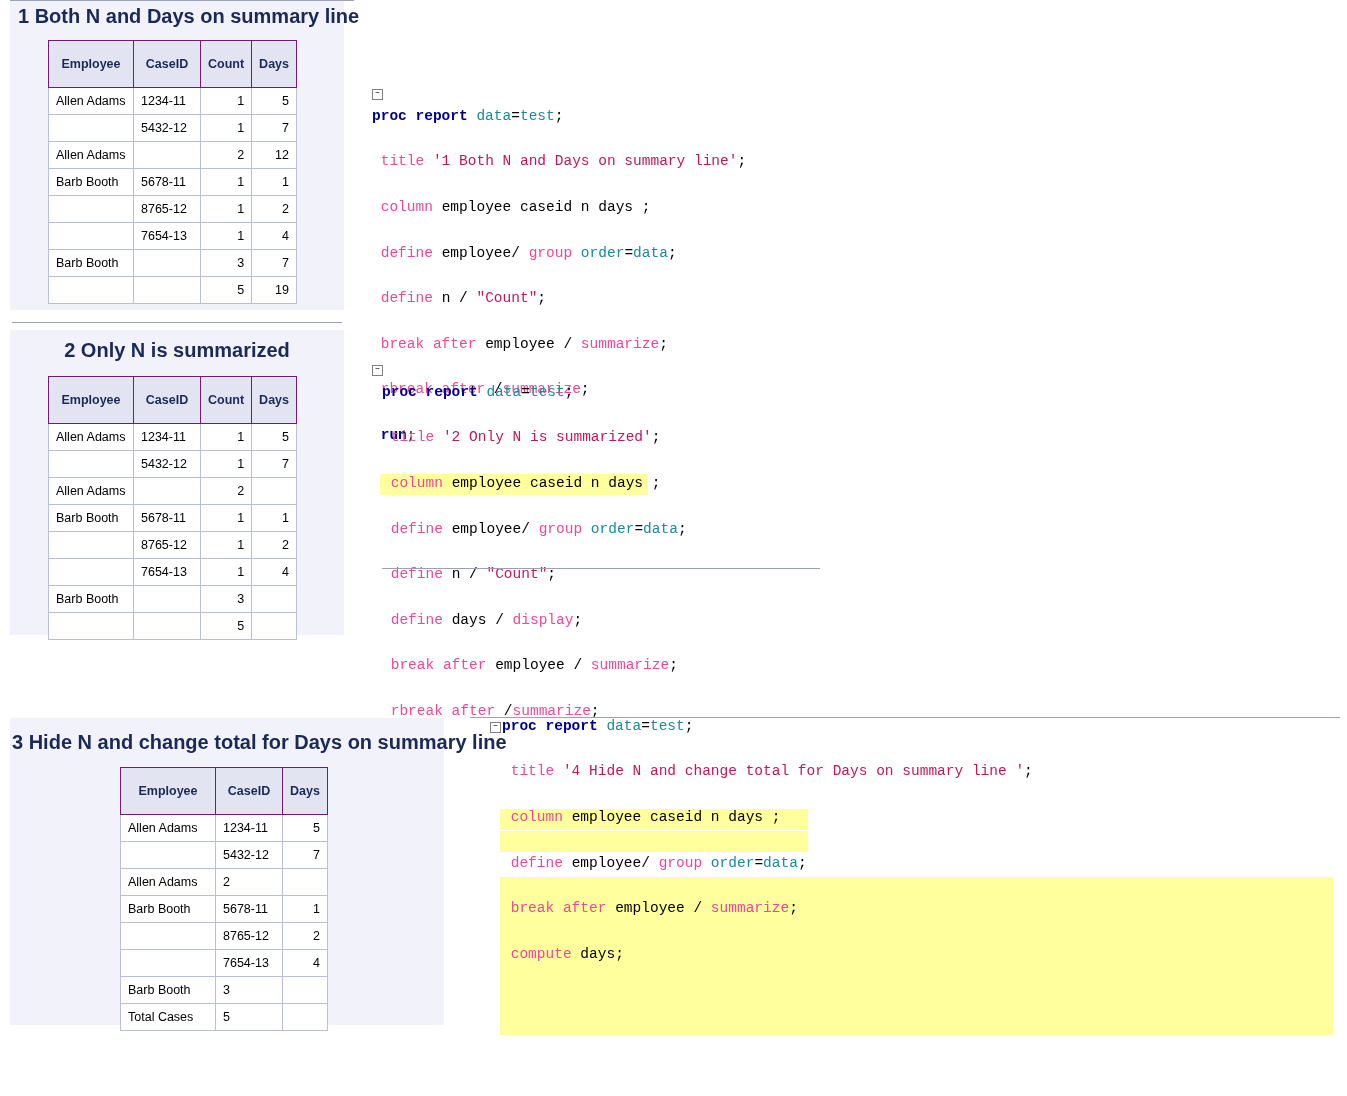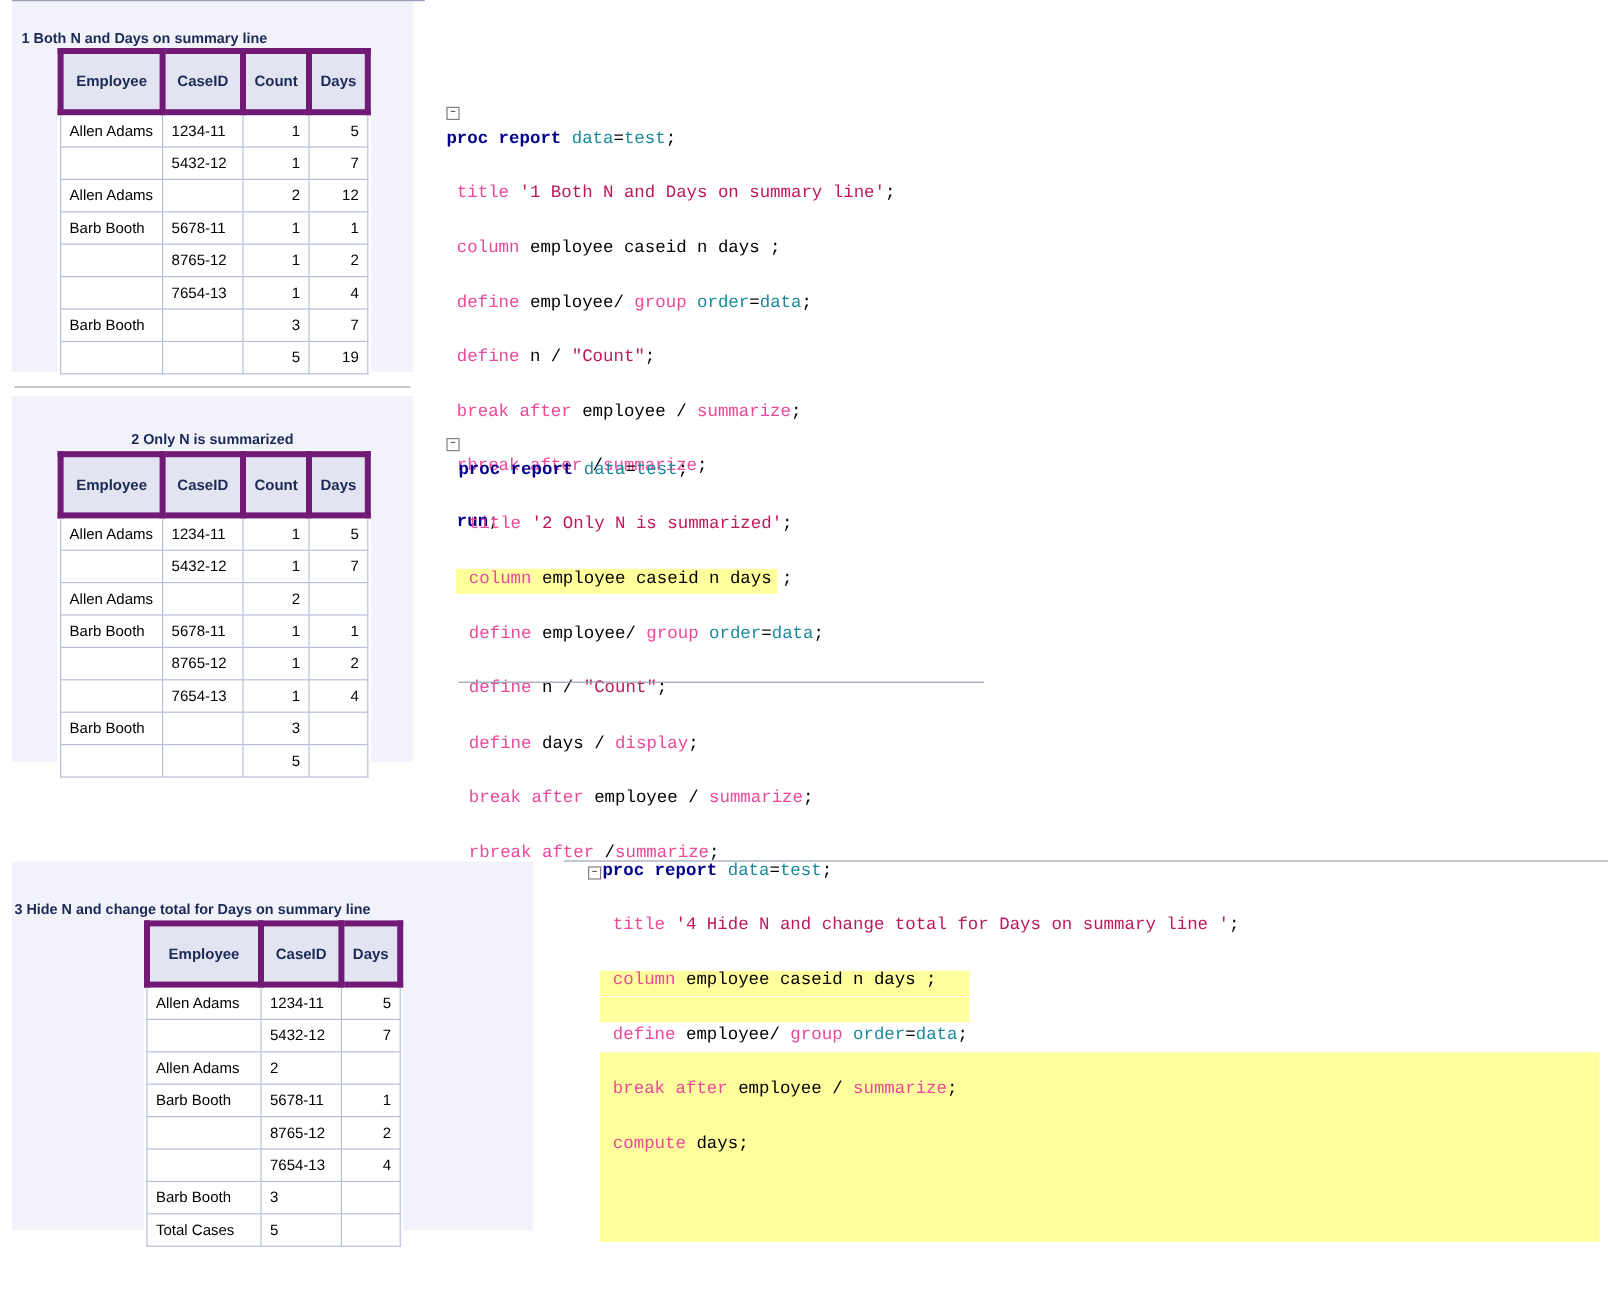--- a/index.html
+++ b/index.html
@@ -18,37 +18,36 @@
   .section {
     position: absolute;
   }
   
   .panel {
     position: absolute;
     background: #f2f2fb;
   }
   .panel-title {
     font-weight: bold;
-    font-size: 12px;
+    font-size: 20px;
     color: #1b2a55;
     white-space: nowrap;
-    margin-top: 20px;
   }
   .panel-title.center {
     text-align: center;
   }
   
   table.rpt {
     border-collapse: collapse;
     background: #ffffff;
     font-size: 12.5px;
   }
   table.rpt th {
     background: #e2e4f2;
-    border: 5px solid #701a75;
+    border: 1px solid #701a75;
     color: #1b2a55;
     font-weight: bold;
     font-size: 12.5px;
     padding: 16px 7px;
     text-align: center;
     white-space: nowrap;
   }
   table.rpt td {
     border: 1px solid #b9bedb;
     padding: 4px 7px;

